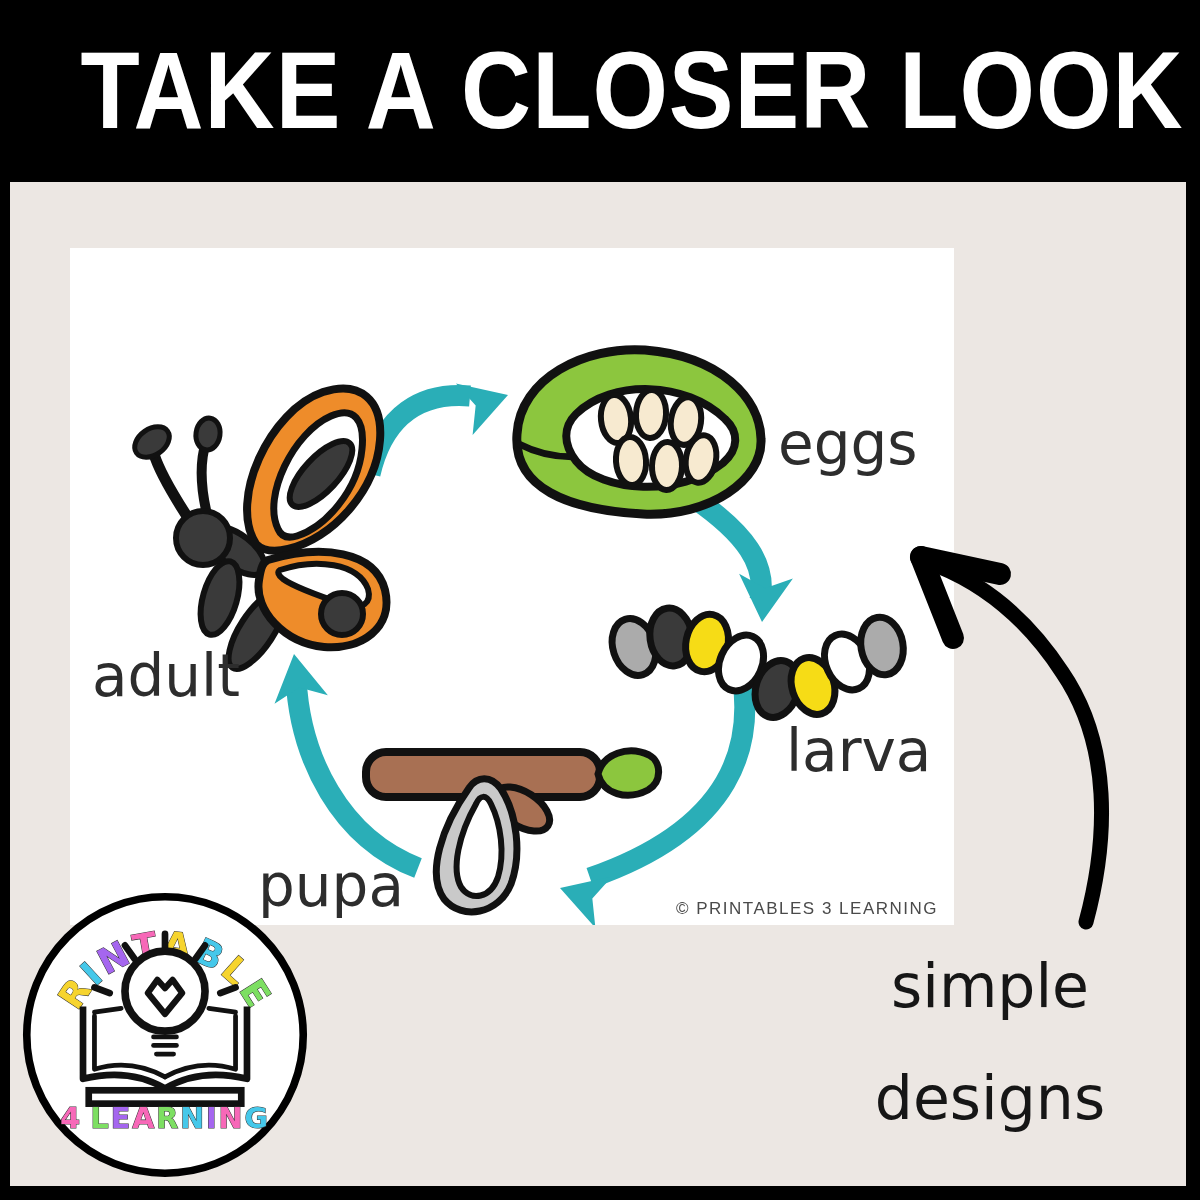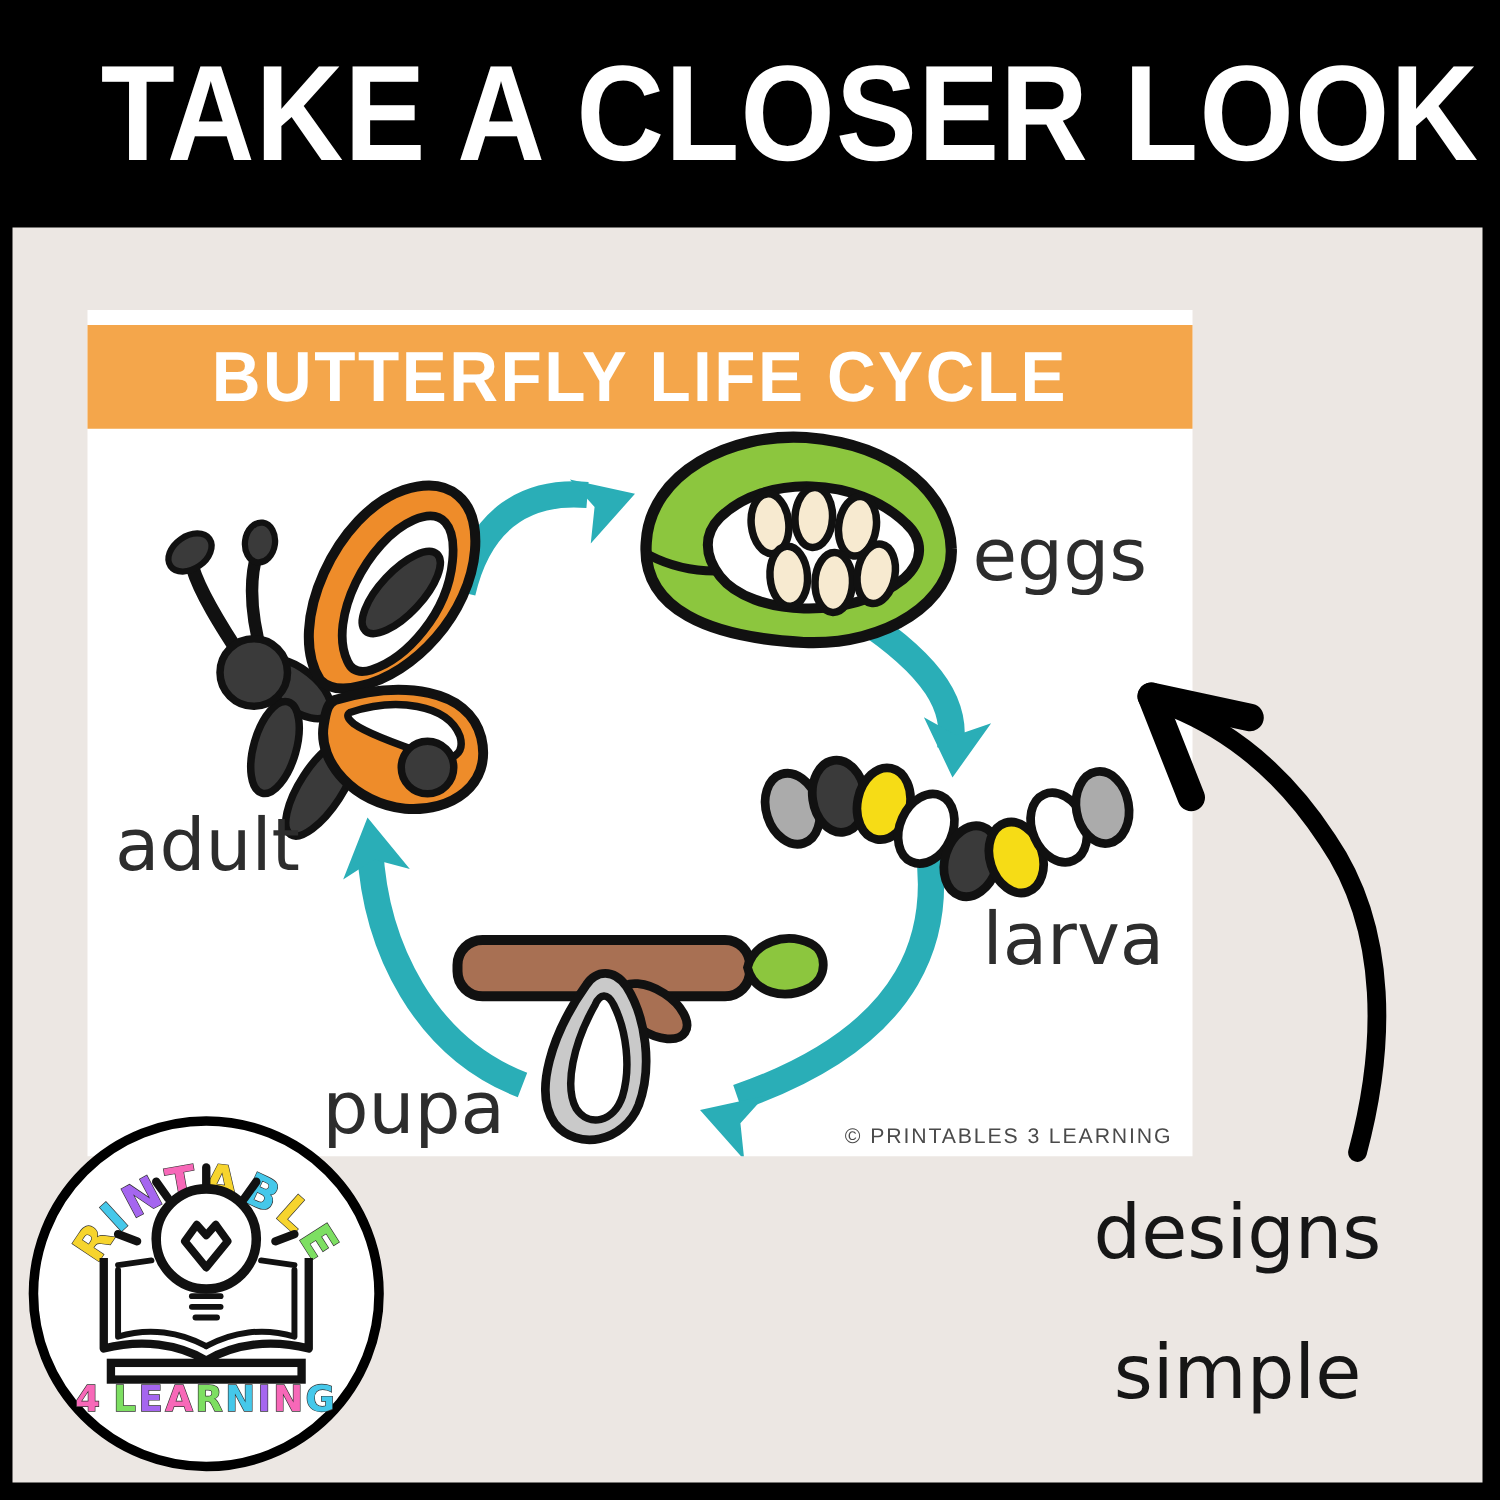--- a/index.html
+++ b/index.html
@@ -108,23 +108,20 @@
         <path class="outl" stroke-width="7" d="M 399,540 C 372,578 356,626 374,651 C 392,673 429,666 441,636 C 452,606 447,566 431,541 C 421,527 407,528 399,540 Z" fill="#c9c9c9"></path>
         <path class="outl" stroke-width="6" d="M 406,556 C 389,586 381,621 391,639 C 401,654 421,650 428,629 C 435,606 431,576 421,556 C 416,546 410,547 406,556 Z" fill="#ffffff"></path>
       </g>
 
       <text class="stage-label" x="708" y="216">eggs</text>
       <text class="stage-label" x="716" y="523">larva</text>
       <text class="stage-label" x="188" y="658">pupa</text>
       <text class="stage-label" x="22" y="448">adult</text>
     </svg>
 
-    <div class="banner">
-      <div>BUTTERFLY LIFE CYCLE</div>
-    </div>
 
     <div class="copyright">© PRINTABLES 3 LEARNING</div>
   </div>
 
   <svg class="logo" viewBox="0 0 300 300">
     <circle cx="150" cy="150" r="145" fill="#fff" stroke="#000" stroke-width="8"></circle>
     <defs>
       <path id="logoArc" d="M 54,140 A 100,100 0 0 1 246,140" fill="none"></path>
     </defs>
     <text class="logo-letter" font-size="37" letter-spacing="3">
@@ -149,22 +146,22 @@
       <circle cx="150" cy="104" r="42" fill="#fff" stroke="#111" stroke-width="8"></circle>
       <path class="logo-line" stroke-width="6.5" d="M 132,106 L 142,92 L 150,101 L 158,92 L 168,106 L 150,128 Z"></path>
       <path class="logo-line" stroke-width="5" d="M 138,152 L 162,152"></path>
       <path class="logo-line" stroke-width="5" d="M 138,161 L 162,161"></path>
       <path class="logo-line" stroke-width="5" d="M 141,170 L 159,170"></path>
     </g>
     <text class="logo-letter" font-size="30" letter-spacing="2" x="150" y="248" text-anchor="middle"><tspan fill="#f768b8">4</tspan><tspan dx="9" fill="#7ddf62">L</tspan><tspan fill="#a566ef">E</tspan><tspan fill="#f768b8">A</tspan><tspan fill="#7ddf62">R</tspan><tspan fill="#45c8ea">N</tspan><tspan fill="#a566ef">I</tspan><tspan fill="#f768b8">N</tspan><tspan fill="#45c8ea">G</tspan></text>
   </svg>
 
   <div class="annotation">
+    <div>simple</div>
     <div>designs</div>
-    <div>simple</div>
   </div>
 
   <svg class="hand-arrow" viewBox="0 0 1200 1200">
     <path d="M 1086,922 C 1108,840 1112,745 1062,672 C 1028,620 985,585 938,566" fill="none" stroke="#000" stroke-width="15" stroke-linecap="round"></path>
     <path d="M 921,557 L 1000,574" fill="none" stroke="#000" stroke-width="22" stroke-linecap="round"></path>
     <path d="M 921,557 L 953,638" fill="none" stroke="#000" stroke-width="22" stroke-linecap="round"></path>
   </svg>
 
 </div>
 

